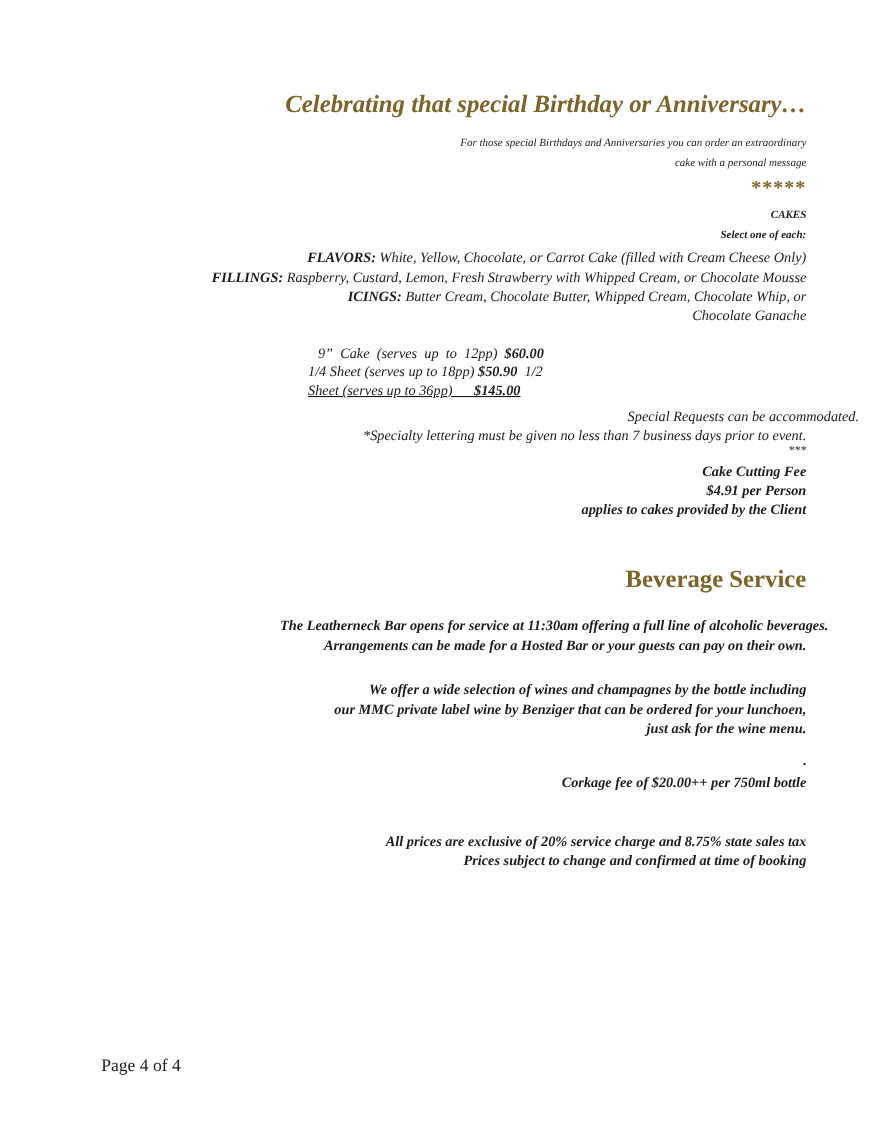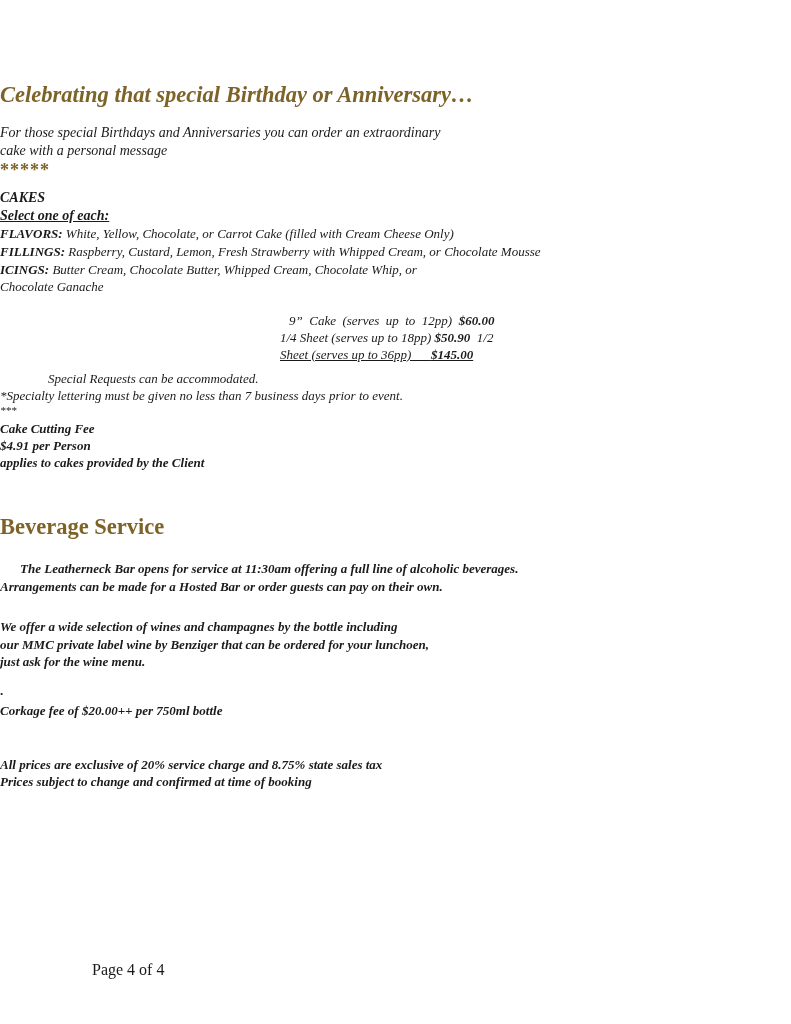--- a/index.html
+++ b/index.html
@@ -1,39 +1,39 @@
 <!DOCTYPE html>
 <html><head>
 <meta charset="utf-8">
 <style>
   html, body { margin: 0; padding: 0; background: #ffffff; }
   body { width: 791px; height: 1024px; position: relative; overflow: hidden;
          font-family: "Liberation Serif", serif; color: #1a1a1a; }
-  .abs { position: absolute; left: 0; width: 717px; text-align: left; white-space: nowrap; }
+  .abs { position: absolute; left: 16px; width: 717px; text-align: right; white-space: nowrap; }
   .gold { color: #7d6327; }
   .h1 { font-size: 22.5px; font-weight: bold; font-style: italic; }
   .it { font-style: italic; }
   .b { font-weight: bold; }
-  .s14 { font-size: 14px; }
+  .s14 { font-size: 10px; }
   .s13 { font-size: 13px; }
   .s12 { font-size: 12.5px; }
   .stars { font-size: 18px; font-weight: bold; letter-spacing: 1px; }
   .price-row { position: absolute; font-size: 13px; font-style: italic; white-space: pre; }
   .footer { position: absolute; left: 92px; top: 961px; font-size: 16px; }
 </style>
 </head>
 <body>
 
 <div class="abs h1 gold" style="top:82px;">Celebrating that special Birthday or Anniversary…</div>
 <div class="abs it s14" style="top:125px;">For those special Birthdays and Anniversaries you can order an extraordinary</div>
 <div class="abs it s14" style="top:143px;">cake with a personal message</div>
 <div class="abs stars gold" style="top:160px;">*****</div>
 
 <div class="abs it b s14" style="top:190px;">CAKES</div>
-<div class="abs it b s14" style="top:208px;text-decoration:underline;">Select one of each:</div>
+<div class="abs it b s14" style="top:208px;">Select one of each:</div>
 
 <div class="abs it s13" style="top:226px;">
   <span class="b">FLAVORS:</span><span> White, Yellow, Chocolate, or Carrot Cake (filled with Cream Cheese Only)</span>
 </div>
 <div class="abs it s13" style="top:244px;">
   <span class="b">FILLINGS:</span><span> Raspberry, Custard, Lemon, Fresh Strawberry with Whipped Cream, or Chocolate  Mousse</span>
 </div>
 <div class="abs it s13" style="top:262px;">
   <span class="b">ICINGS:</span><span> Butter Cream, Chocolate Butter, Whipped Cream, Chocolate Whip, or</span>
 </div>
@@ -45,21 +45,21 @@
 
 <div class="abs it s13" style="top:371px;padding-left:48px;">Special Requests can be accommodated.</div>
 <div class="abs it s13" style="top:388px;">*Specialty lettering must be given no less than 7 business days prior to  event.</div>
 <div class="abs it s12" style="top:404px; font-size:11px;">***</div>
 <div class="abs it b s13" style="top:421px;">Cake Cutting Fee</div>
 <div class="abs it b s13" style="top:438px;">$4.91 per Person</div>
 <div class="abs it b s13" style="top:455px;">applies to cakes provided by the Client</div>
 
 <div class="abs h1 gold" style="top:514px; font-style:normal;">Beverage Service</div>
 <div class="abs it b s13" style="top:561px;padding-left:20px;">The Leatherneck Bar opens for service at 11:30am offering a full line of alcoholic  beverages.</div>
-<div class="abs it b s13" style="top:579px;">Arrangements can be made for a Hosted Bar or order guests can pay on their own.</div>
+<div class="abs it b s13" style="top:579px;">Arrangements can be made for a Hosted Bar or your guests can pay on their own.</div>
 
 <div class="abs it b s13" style="top:619px;">We offer a wide selection of wines and champagnes by the bottle including</div>
 <div class="abs it b s13" style="top:637px;">our MMC private label wine by Benziger that can be ordered for your  lunchoen,</div>
 <div class="abs it b s13" style="top:654px;">just ask for the wine menu.</div>
 
 <div class="abs b s13" style="top:683px;">.</div>
 <div class="abs it b s13" style="top:703px;">Corkage fee of $20.00++ per 750ml bottle</div>
 
 <div class="abs it b s13" style="top:757px;">All prices are exclusive of 20% service charge and 8.75% state sales tax</div>
 <div class="abs it b s13" style="top:774px;">Prices subject to change and confirmed at time of  booking</div>

